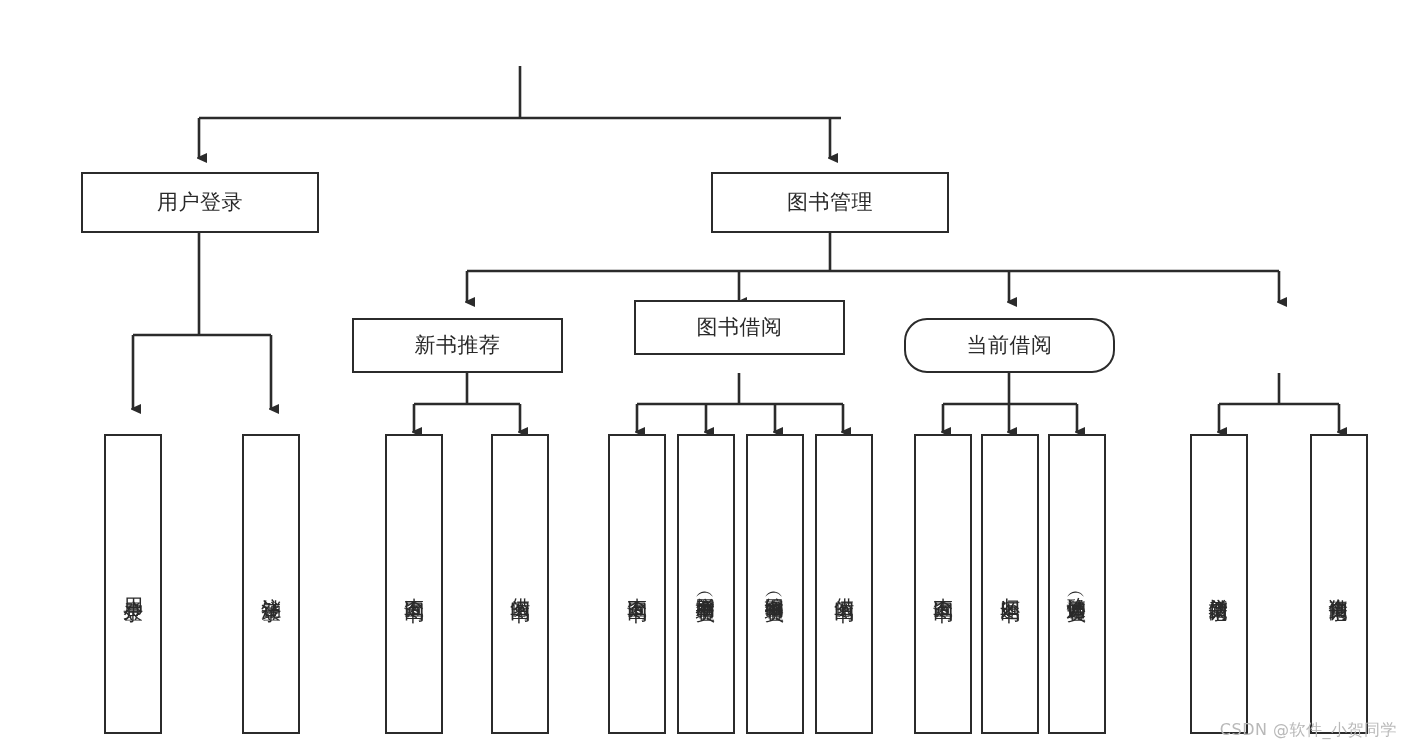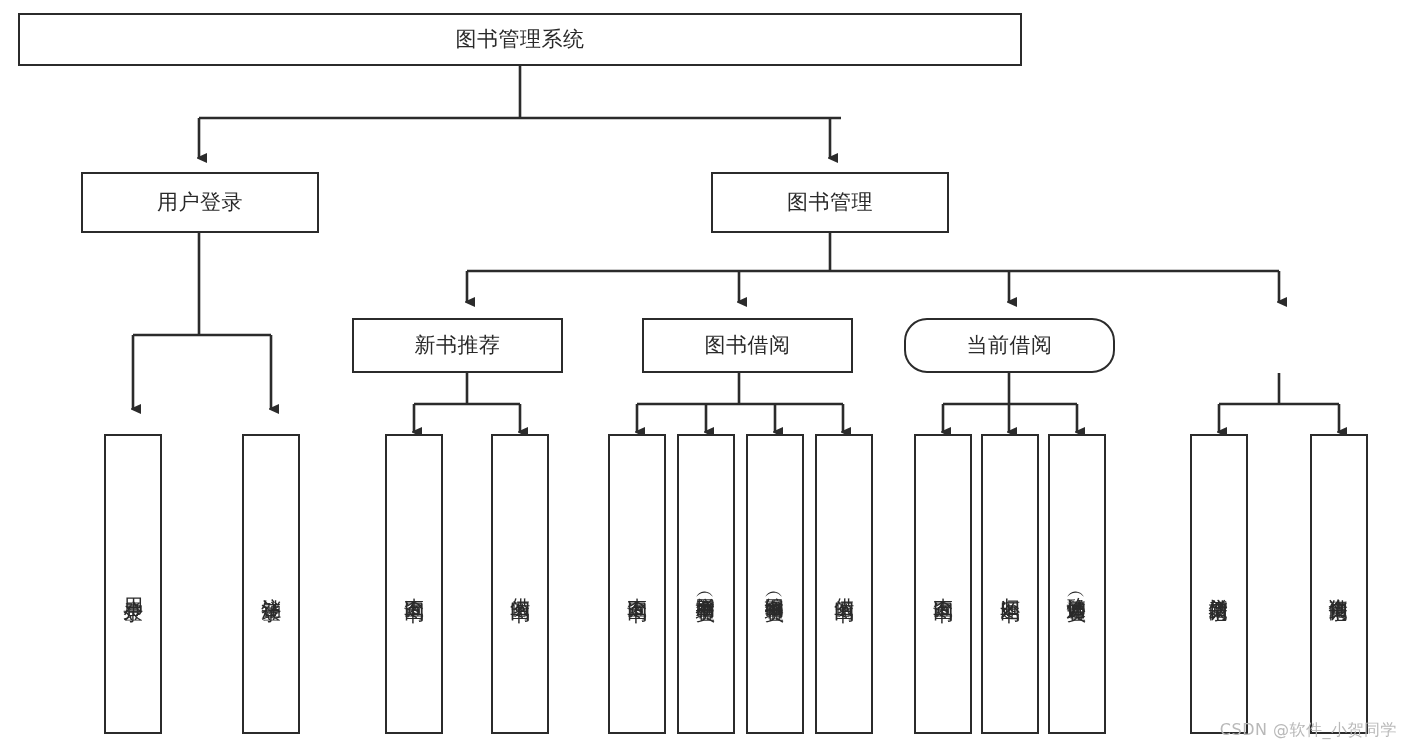--- a/index.html
+++ b/index.html
@@ -125,35 +125,32 @@
       <path d="M1009,404 L1009,432" marker-end="url(#arrow)"></path>
       <path d="M1077,404 L1077,432" marker-end="url(#arrow)"></path>
 
       <path d="M1279,373 L1279,404"></path>
       <path d="M1219,404 L1339,404"></path>
       <path d="M1219,404 L1219,432" marker-end="url(#arrow)"></path>
       <path d="M1339,404 L1339,432" marker-end="url(#arrow)"></path>
     </g>
   </svg>
 
-  <div class="node-box" style="left:18px; top:13px; width:1004px; height:53px;">
-    <span class="node-label">图书管理系统</span>
-  </div>
 
   <div class="node-box" style="left:81px; top:172px; width:238px; height:61px;">
     <span class="node-label">用户登录</span>
   </div>
   <div class="node-box" style="left:711px; top:172px; width:238px; height:61px;">
     <span class="node-label">图书管理</span>
   </div>
 
   <div class="node-box" style="left:352px; top:318px; width:211px; height:55px;">
     <span class="node-label">新书推荐</span>
   </div>
-  <div class="node-box" style="left:634px; top:318px; width:211px; height:55px;margin-left:8px;">
+  <div class="node-box" style="left:634px; top:300px; width:211px; height:55px;">
     <span class="node-label">图书借阅</span>
   </div>
   <div class="node-box" style="left:904px; top:318px; width:211px; height:55px;border-radius:23px;">
     <span class="node-label">当前借阅</span>
   </div>
 
   <div class="leaf-box" style="left:104px; top:434px; width:58px; height:300px;">
     <span class="leaf-label">用户登录</span>
   </div>
   <div class="leaf-box" style="left:242px; top:434px; width:58px; height:300px;">

